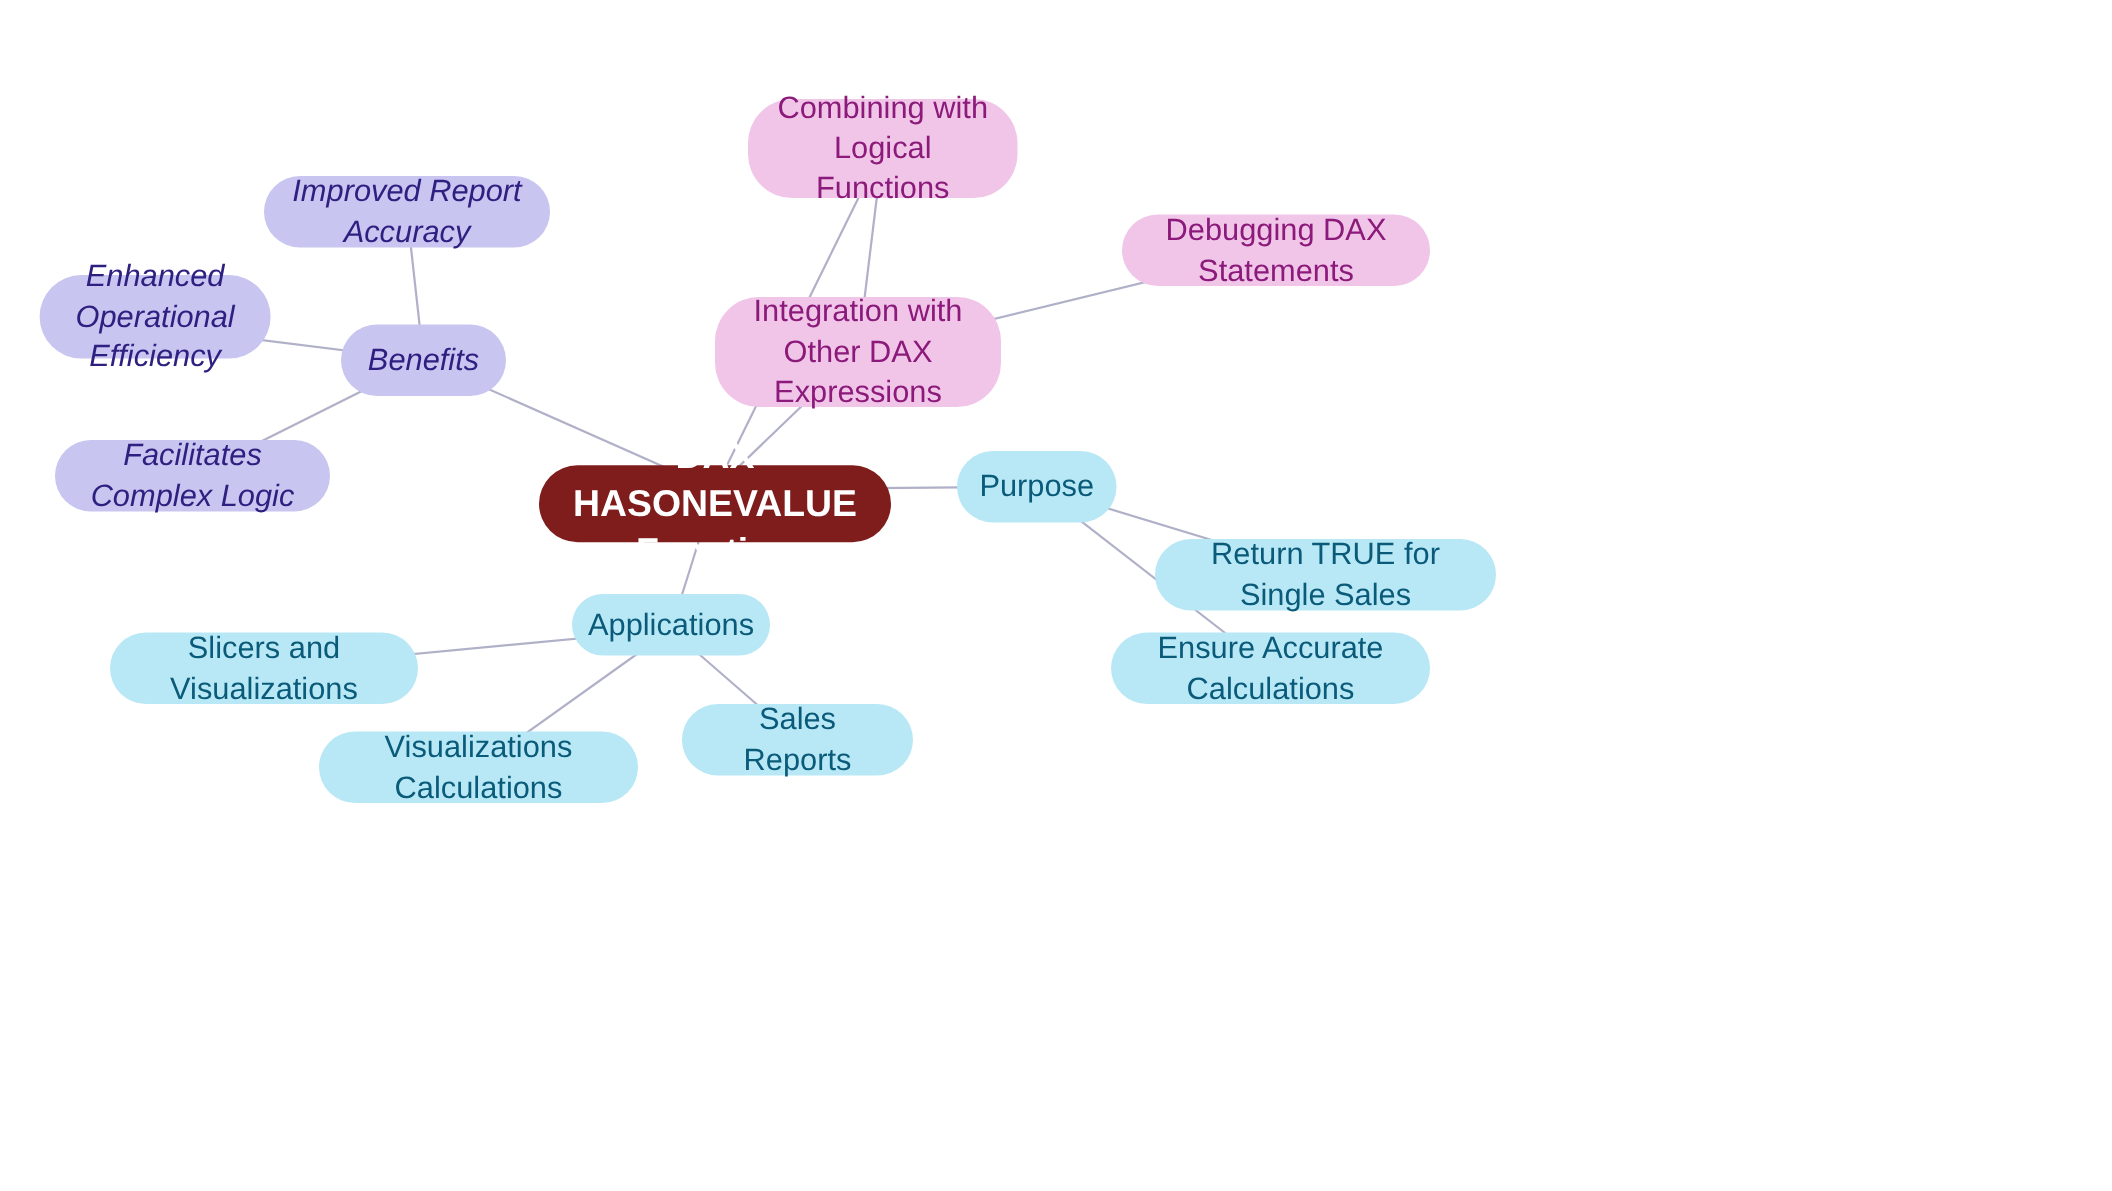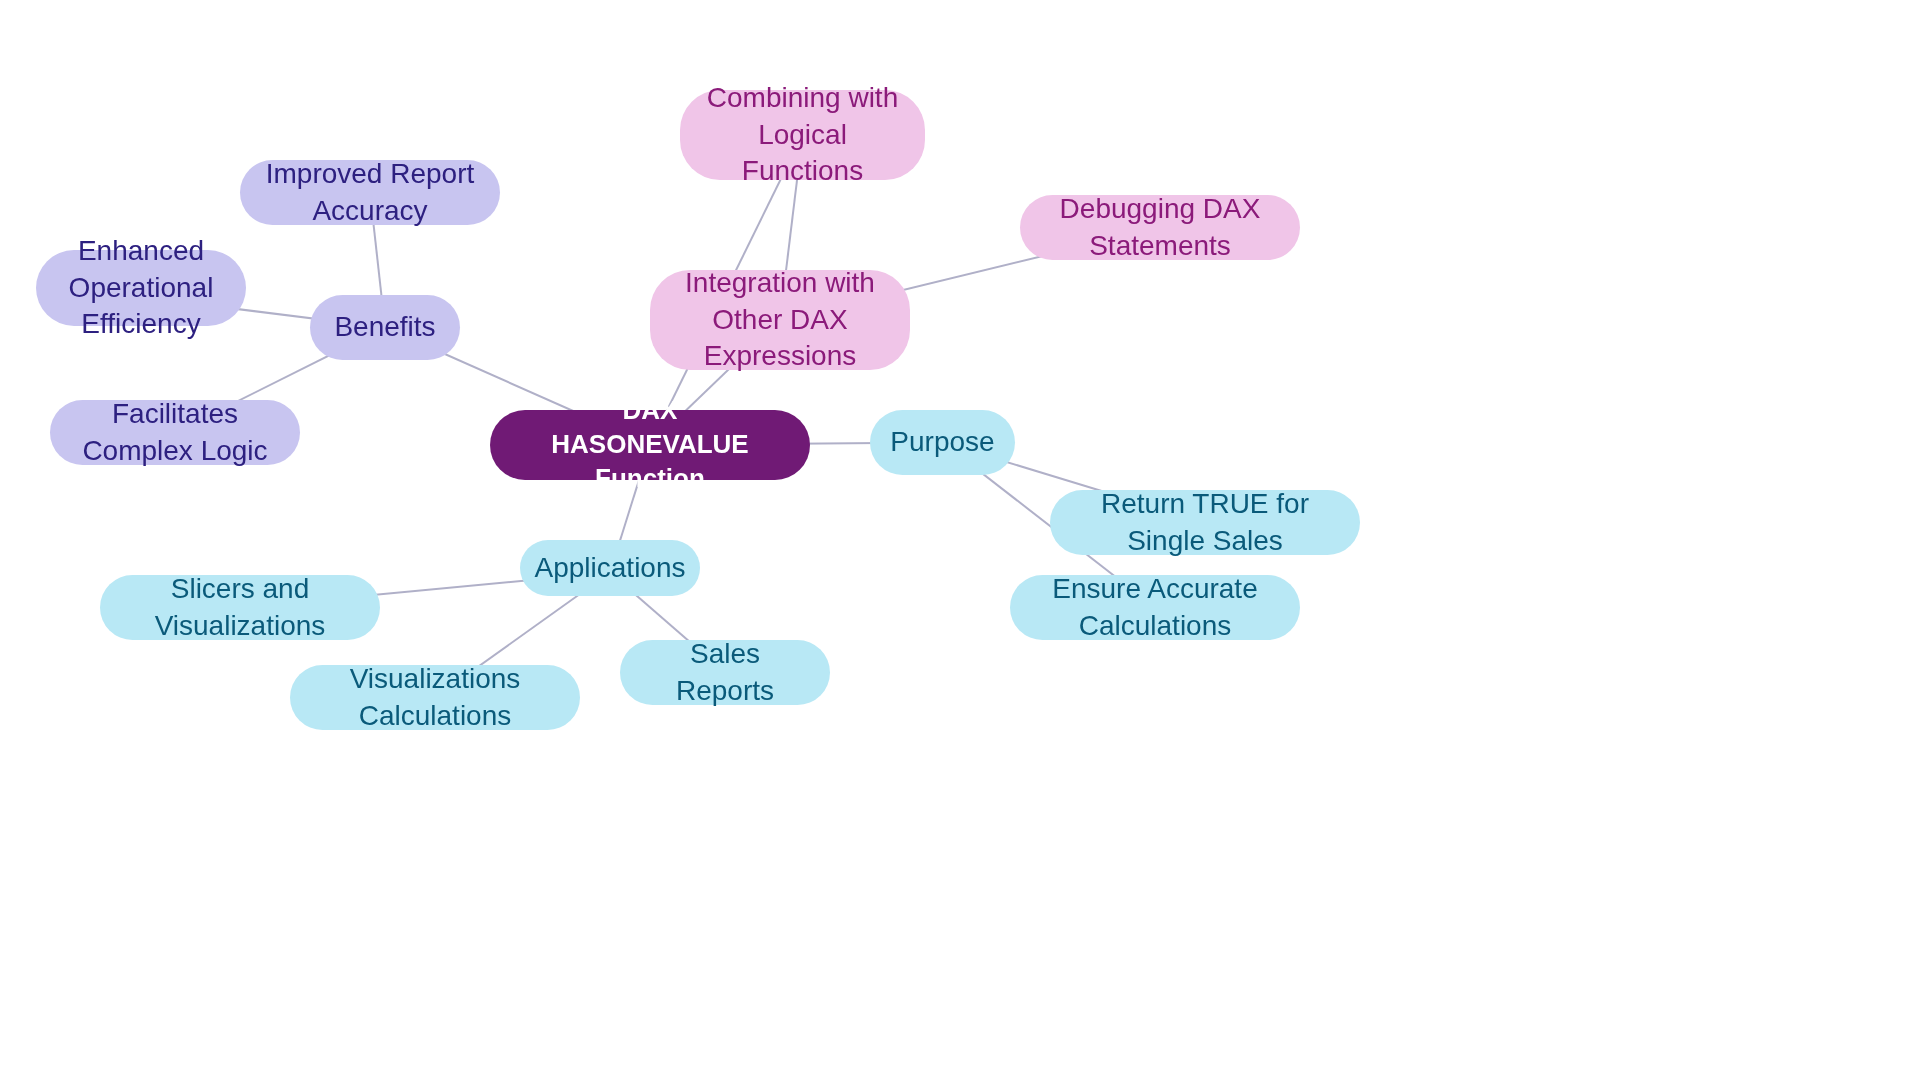--- a/index.html
+++ b/index.html
@@ -25,31 +25,33 @@
       justify-content: center;
       text-align: center;
       border-radius: 40px;
       padding: 14px 24px;
       font-size: 28px;
       font-weight: 500;
       cursor: default;
       line-height: 1.3;
     }
     .node-center {
-      background: #701a75;
+      background: #7f1d1d;
       color: #ffffff;
-      font-size: 26px;
+      font-size: 34px;
       font-weight: 600;
       border-radius: 50px;
       padding: 22px 44px;
+      margin-top: 13px;
     }
     .node-purple {
       background: #c8c5f0;
       color: #2d2080;
       border: none;
+      font-style: italic;
     }
     .node-pink {
       background: #f0c5e8;
       color: #8b1a7a;
       border: none;
     }
     .node-blue {
       background: #b8e8f5;
       color: #0a5a7a;
       border: none;

